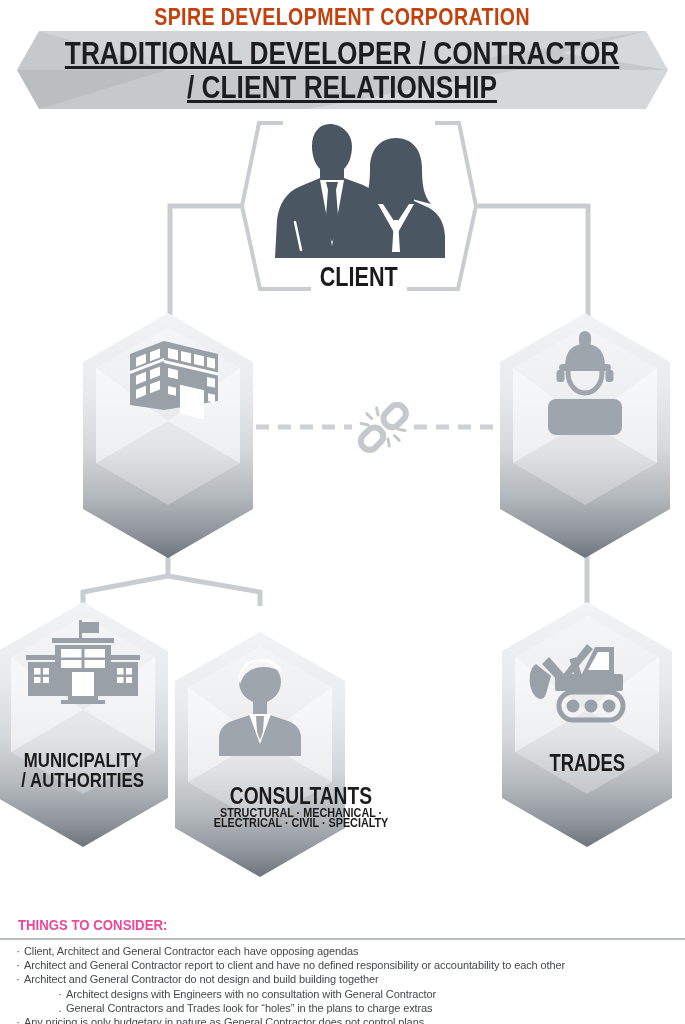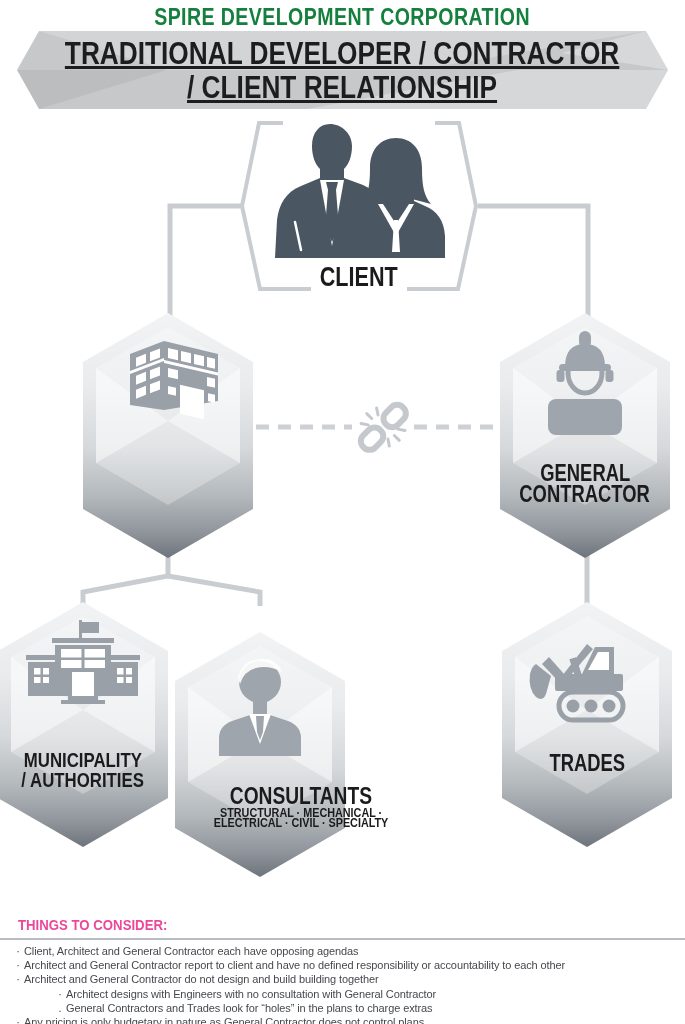--- a/index.html
+++ b/index.html
@@ -3,21 +3,21 @@
 <meta charset="utf-8">
 <style>
   html,body{margin:0;padding:0;background:#ffffff;}
   .page{position:relative;width:685px;height:1024px;background:#fff;overflow:hidden;
         font-family:"Liberation Sans",sans-serif;}
   .cond{display:inline-block;transform:scaleX(.8);transform-origin:center;white-space:nowrap;}
   .cond-left{display:inline-block;transform:scaleX(.88);transform-origin:left center;white-space:nowrap;}
 
   
   .company{position:absolute;top:4px;left:0;width:100%;text-align:center;
-           color:#15803d;font-size:23px;font-weight:bold;letter-spacing:.5px;}
+           color:#c2410c;font-size:23px;font-weight:bold;letter-spacing:.5px;}
   .company .cond{transform:scaleX(.85);}
   .banner{position:absolute;left:17px;top:31px;width:651px;height:78px;}
   .banner svg{position:absolute;left:0;top:0;}
   .banner-text{position:relative;width:100%;height:100%;display:flex;flex-direction:column;
                justify-content:center;align-items:center;font-size:32px;font-weight:bold;
                color:#1d1d1f;line-height:34px;text-decoration:underline;}
   .banner-text .cond{transform:scaleX(.82);}
 
   
   .diagram{position:absolute;left:0;top:0;width:685px;height:1024px;}
@@ -183,24 +183,20 @@
         <g fill="#9FA5AC">
           <rect x="48" y="86" width="74" height="36" rx="8"></rect>
           <ellipse cx="85" cy="60" rx="17" ry="20" fill="none" stroke="#9FA5AC" stroke-width="5"></ellipse>
           <path d="M65,54 Q65,31 85,31 Q105,31 105,54 Z"></path>
           <rect x="59" y="51" width="52" height="7" rx="3.5"></rect>
           <rect x="79" y="18" width="12" height="17" rx="6"></rect>
           <rect x="56.5" y="57" width="8" height="12" rx="3"></rect>
           <rect x="105.5" y="57" width="8" height="12" rx="3"></rect>
         </g>
       </svg>
-      <div class="hex-label two-line" style="top:150px;font-size:23px;line-height:21px;">
-        <span class="cond">GENERAL</span><br>
-        <span class="cond">CONTRACTOR</span>
-      </div>
     </div>
 
     <div class="node" style="left:-2px;top:602px;width:170px;height:245px;">
       <svg width="170" height="245" viewBox="0 0 170 245">
         <polygon points="85,0 170,49 170,196 85,245 0,196 0,49" fill="url(#hexGrad)"></polygon>
         <polygon points="85,14 157,55 157,150 85,192 13,150 13,55" fill="#ffffff" opacity=".28"></polygon>
         <polygon points="13,55 85,108 13,150" fill="#ffffff" opacity=".45"></polygon>
         <polygon points="157,55 85,108 157,150" fill="#ffffff" opacity=".45"></polygon>
         <g>
           <g fill="#99A0A8">

